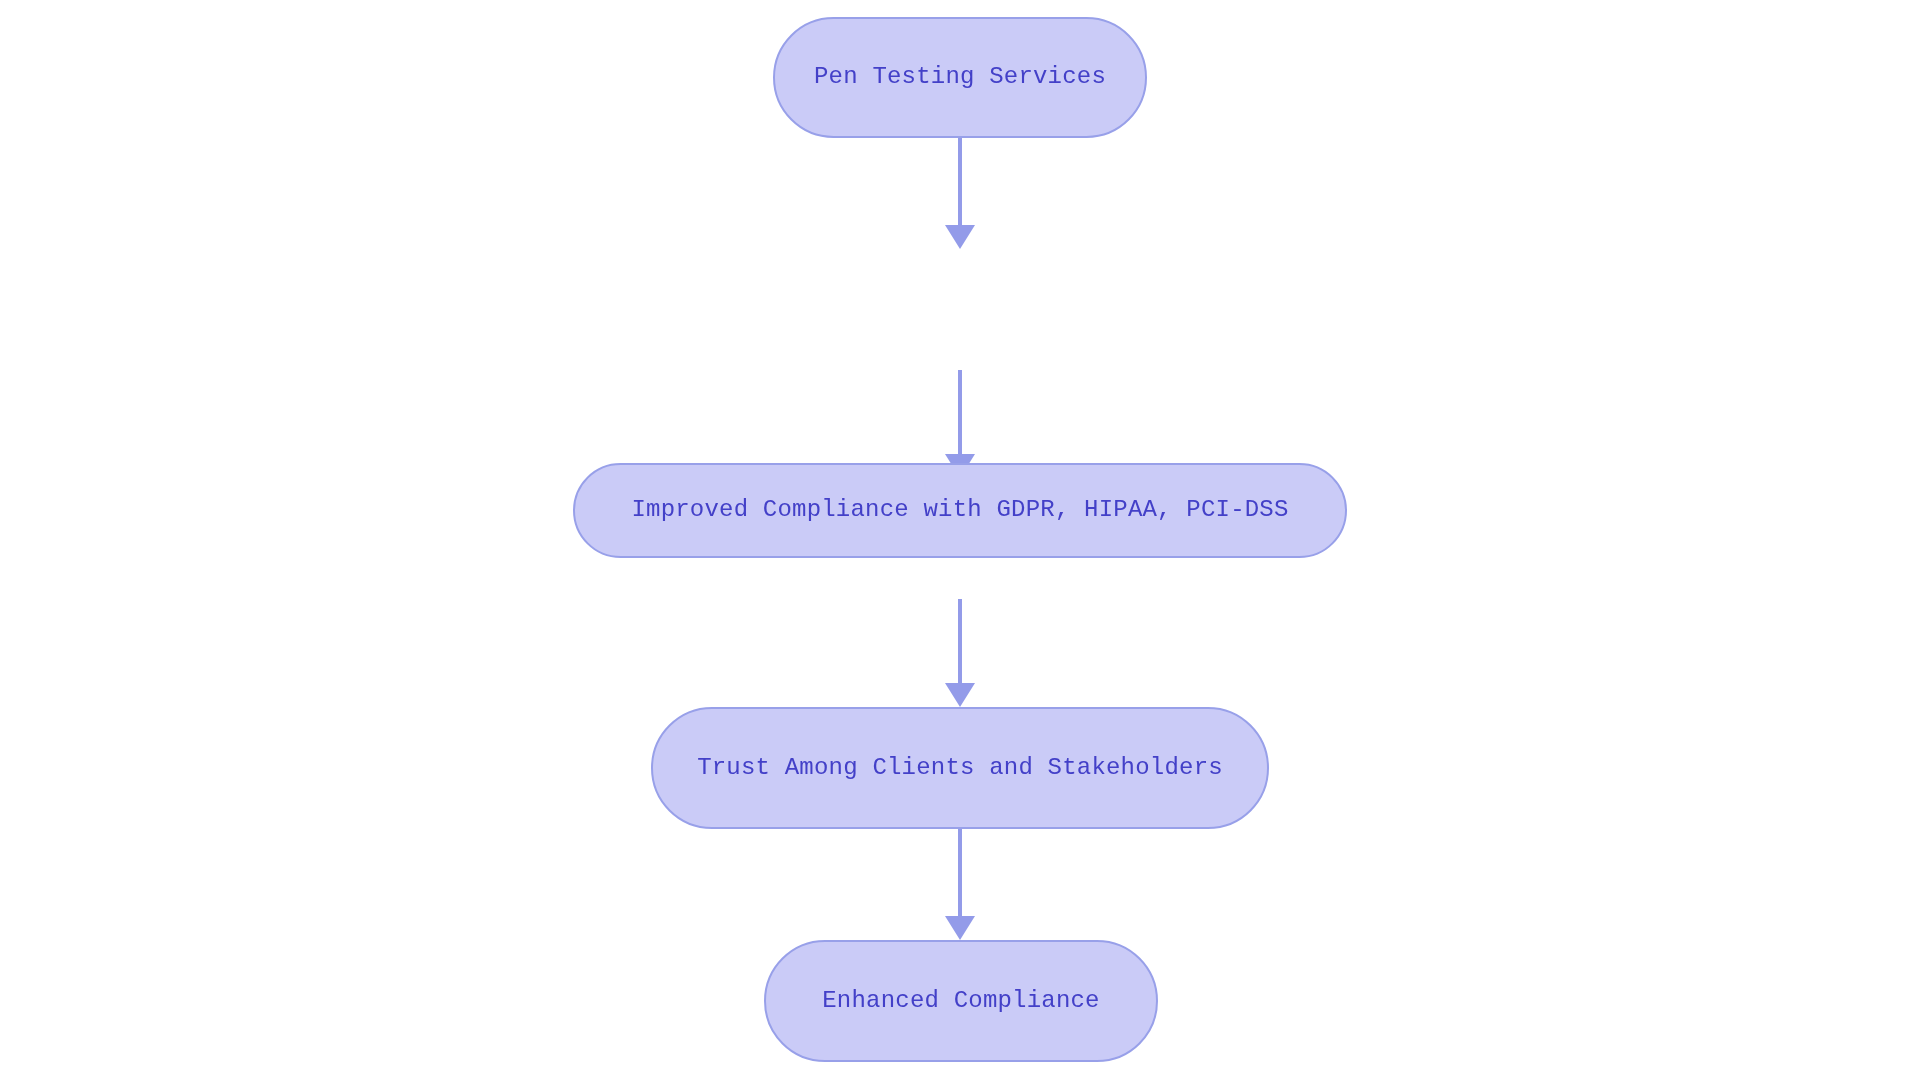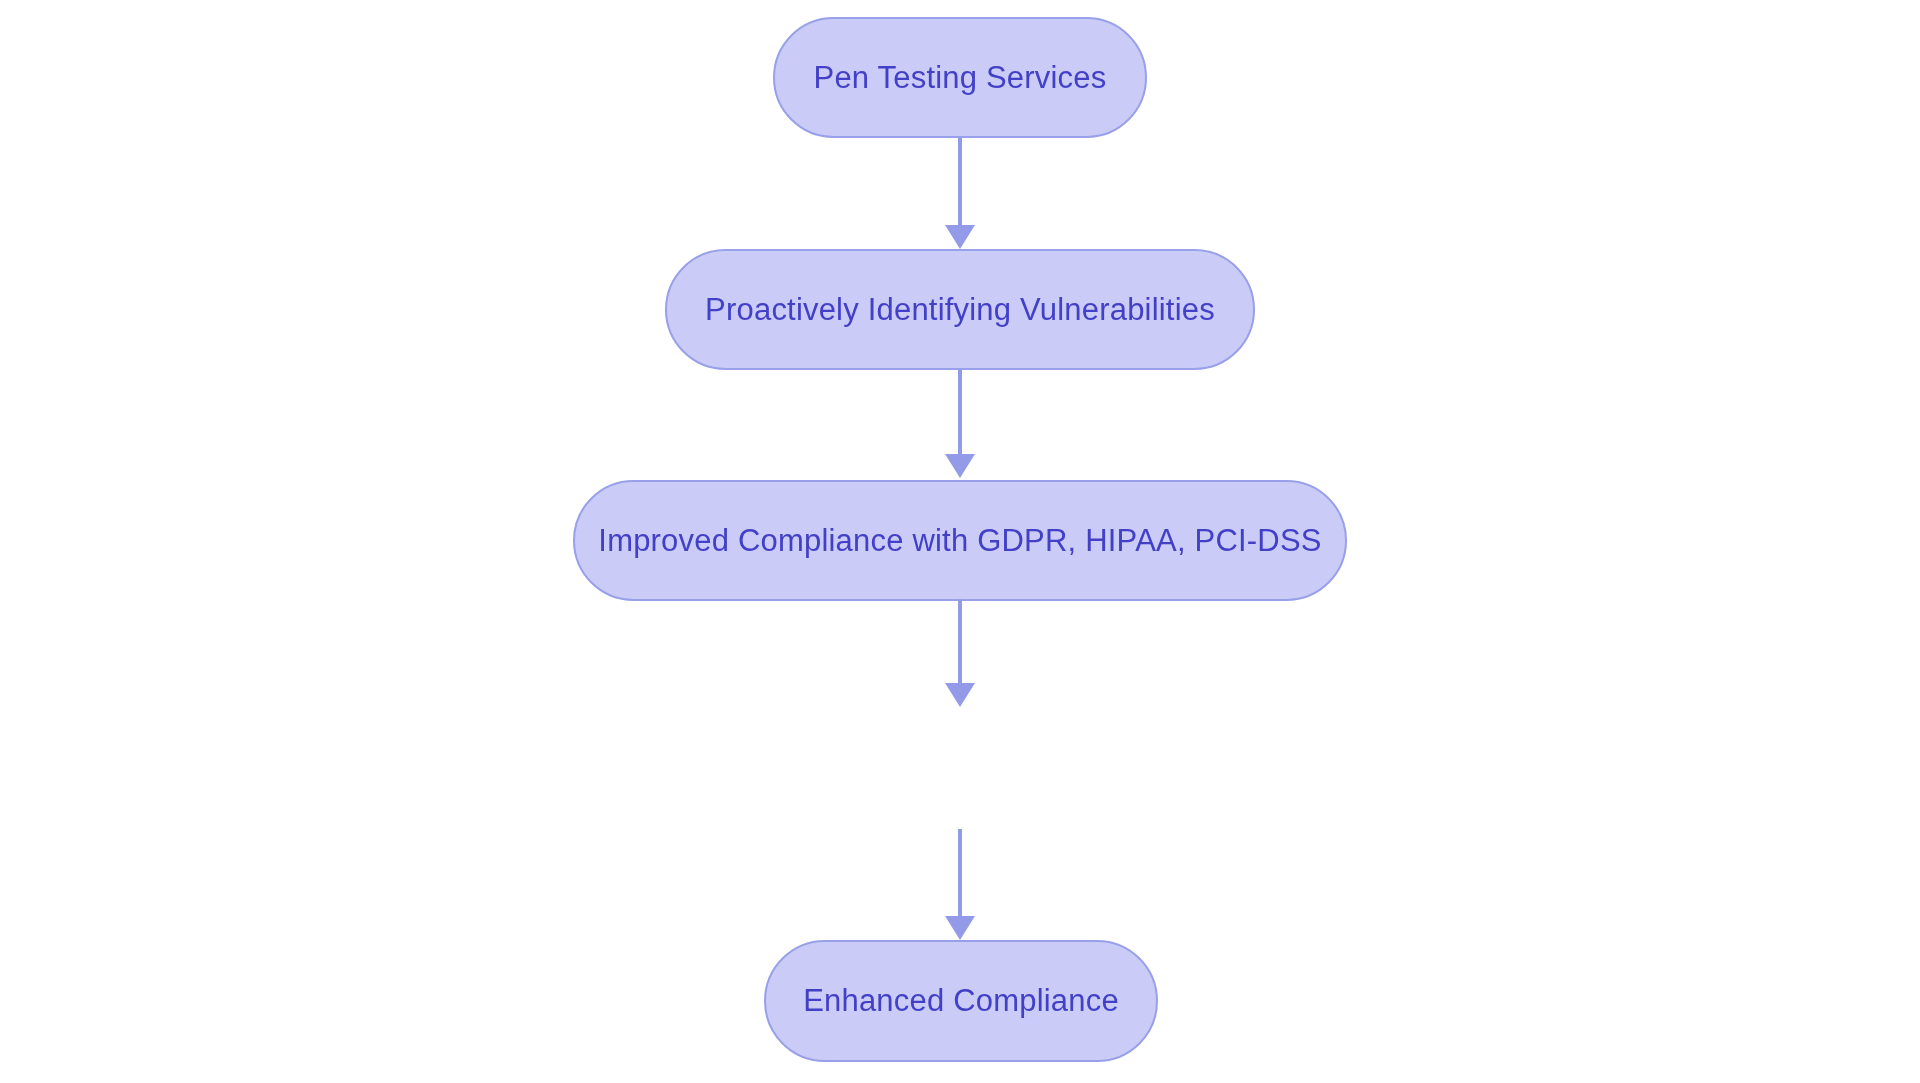--- a/index.html
+++ b/index.html
@@ -25,25 +25,26 @@
     position: absolute;
     display: flex;
     align-items: center;
     justify-content: center;
     background: var(--node-fill);
     border: 2px solid var(--node-border);
     border-radius: 62px;
   }
   .flow-node .node-label {
     color: var(--node-text);
-    font-size: 31px;
+    font-size: 24px;
     line-height: 1.2;
     text-align: center;
     white-space: nowrap;
     letter-spacing: 0.2px;
+    font-family: Liberation Mono, monospace;
   }
   .connector {
     position: absolute;
     width: 30px;
     display: flex;
     flex-direction: column;
     align-items: center;
   }
   .connector .connector-line {
     width: 4px;
@@ -52,21 +53,21 @@
   }
   .connector .arrowhead-icon {
     width: 0; height: 0;
     border-left: 15px solid transparent;
     border-right: 15px solid transparent;
     border-top: 24px solid var(--arrow-color);
   }
   
   #node-1 { left: 773px; top: 17px;  width: 374px; height: 121px; }
   #node-2 { left: 665px; top: 249px; width: 590px; height: 121px; }
-  #node-3 { left: 573px; top: 480px; width: 774px; height: 121px; }
+  #node-3 { left: 573px; top: 463px; width: 774px; height: 95px; }
   #node-4 { left: 651px; top: 707px; width: 618px; height: 122px; }
   #node-5 { left: 764px; top: 940px; width: 394px; height: 122px; }
   
   #connector-1 { left: 945px; top: 138px; height: 111px; }
   #connector-2 { left: 945px; top: 370px; height: 108px; }
   #connector-3 { left: 945px; top: 599px; height: 108px; }
   #connector-4 { left: 945px; top: 829px; height: 111px; }
 </style>
 </head>
 <body>
@@ -75,38 +76,38 @@
 
   <div id="node-1" class="flow-node">
     <span class="node-label">Pen Testing Services</span>
   </div>
 
   <div id="connector-1" class="connector">
     <div class="connector-line"></div>
     <div class="arrowhead-icon"></div>
   </div>
 
-  <div id="node-2" class="flow-node">
-    <span class="node-label">Proactively Identifying Vulnerabilities</span>
-  </div>
 
   <div id="connector-2" class="connector">
     <div class="connector-line"></div>
     <div class="arrowhead-icon"></div>
   </div>
 
   <div id="node-3" class="flow-node">
     <span class="node-label">Improved Compliance with GDPR, HIPAA, PCI-DSS</span>
   </div>
 
   <div id="connector-3" class="connector">
     <div class="connector-line"></div>
     <div class="arrowhead-icon"></div>
   </div>
 
+  <div id="node-4" class="flow-node">
+    <span class="node-label">Trust Among Clients and Stakeholders</span>
+  </div>
 
   <div id="connector-4" class="connector">
     <div class="connector-line"></div>
     <div class="arrowhead-icon"></div>
   </div>
 
   <div id="node-5" class="flow-node">
     <span class="node-label">Enhanced Compliance</span>
   </div>
 

